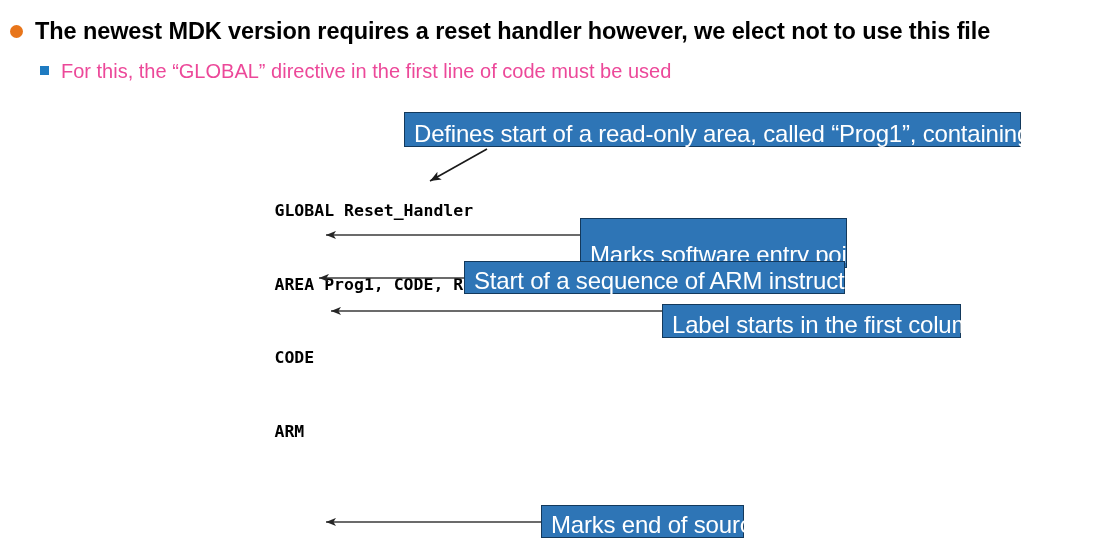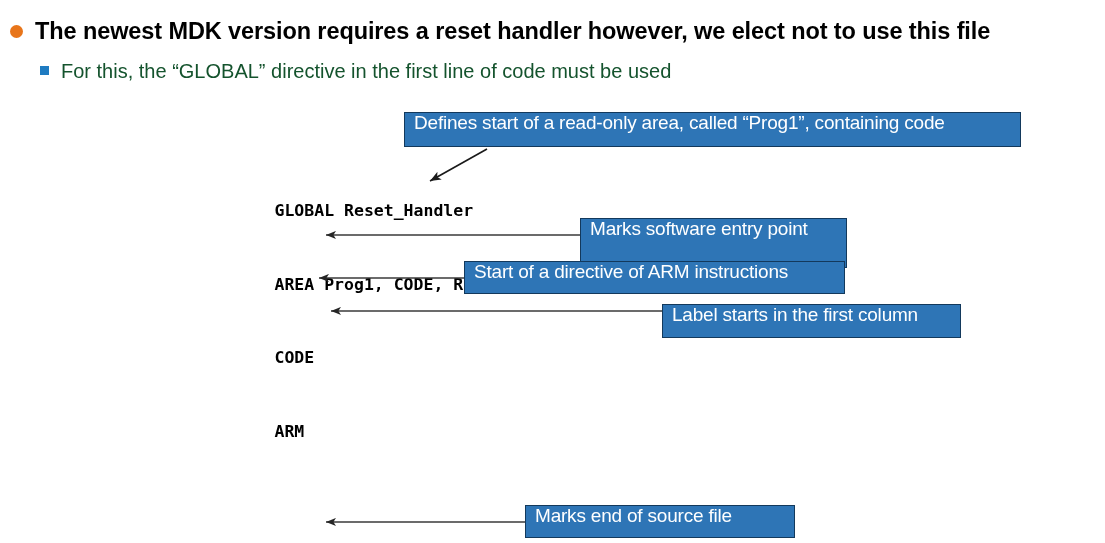--- a/index.html
+++ b/index.html
@@ -56,21 +56,21 @@
   .sq-blue {
     width: 9px;
     height: 9px;
     background: #1F7BC1;
     margin-top: 8px;
     margin-right: 12px;
     flex: 0 0 auto;
   }
   .bullet-l2-text {
     font-size: 20px;
-    color: #14532d;
+    color: #ec4899;
     line-height: 26px;
     white-space: nowrap;
   }
 
   
   #code {
     position: absolute;
     left: 155px;
     top: 155px;
     font-family: "DejaVu Sans Mono", monospace;
@@ -85,24 +85,24 @@
     white-space: pre;
     margin-left: 40px;
   }
 
   
   .callout {
     position: absolute;
     background: #2E75B6;
     border: 1px solid #13395C;
     color: #FFFFFF;
-    font-size: 19px;
+    font-size: 24px;
     line-height: 1;
     display: flex;
-    align-items: flex-start;
+    align-items: flex-end;
     box-sizing: border-box;
     padding: 0 9px;
     white-space: nowrap;
     letter-spacing: -0.2px;
   }
 
   
   #arrows {
     position: absolute;
     left: 0;
@@ -163,24 +163,24 @@
 
   <div class="callout" style="left:404px; top:112px; width:617px; height:35px;">
     <span>Defines start of a read-only area, called “Prog1”, containing code</span>
   </div>
 
   <div class="callout" style="left:580px; top:218px; width:267px; height:50px;">
     <span>Marks software entry point</span>
   </div>
 
   <div class="callout" style="left:464px; top:261px; width:381px; height:33px;">
-    <span>Start of a directive of ARM instructions</span>
+    <span>Start of a sequence of ARM instructions</span>
   </div>
 
   <div class="callout" style="left:662px; top:304px; width:299px; height:34px;">
     <span>Label starts in the first column</span>
   </div>
 
-  <div class="callout" style="left:525px; top:505px; width:270px; height:33px;">
+  <div class="callout" style="left:541px; top:505px; width:203px; height:33px;">
     <span>Marks end of source file</span>
   </div>
 
 </div>
 
 </body></html>

